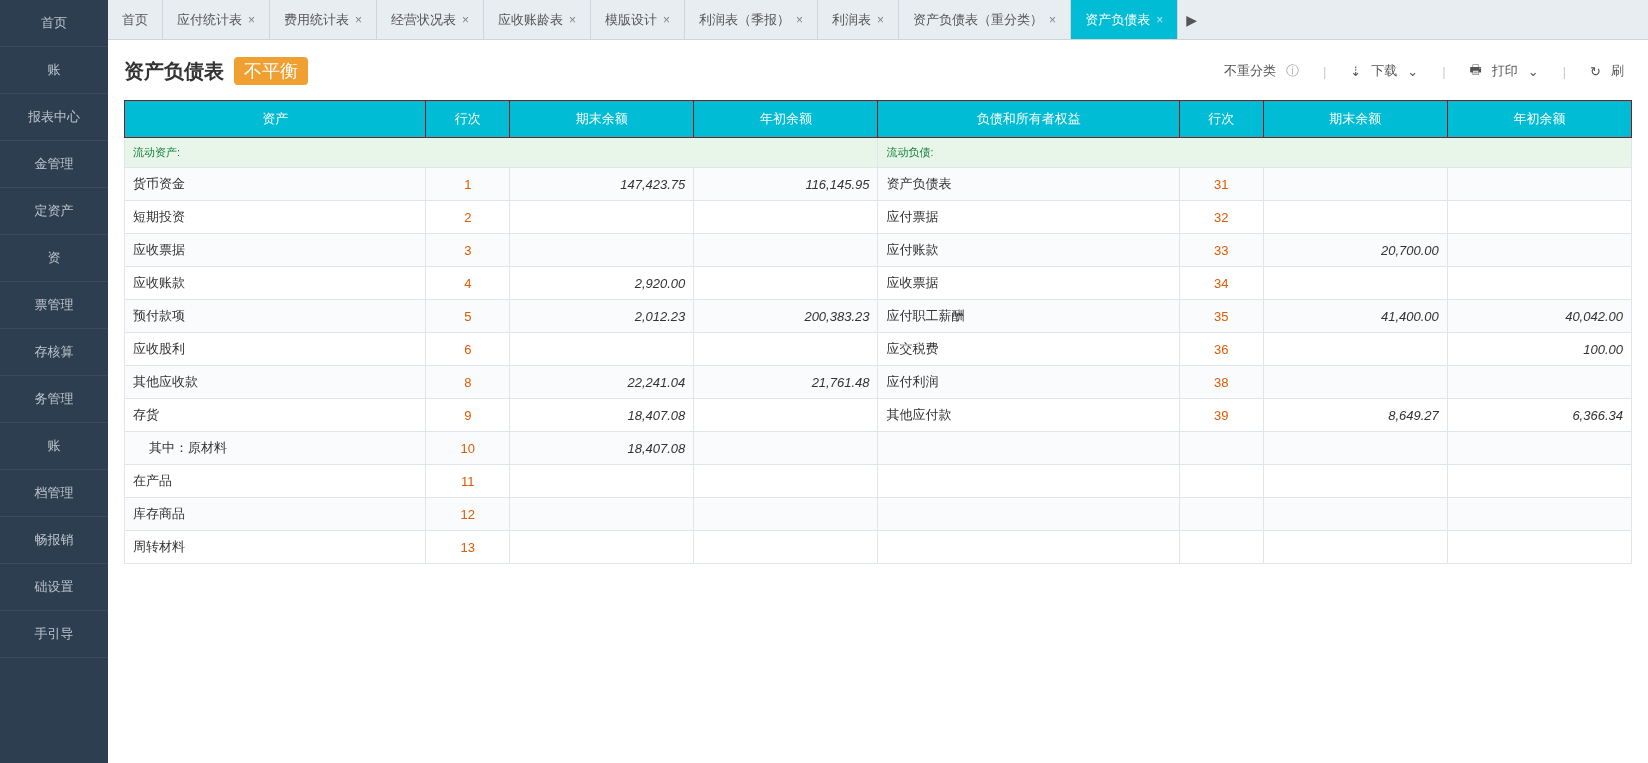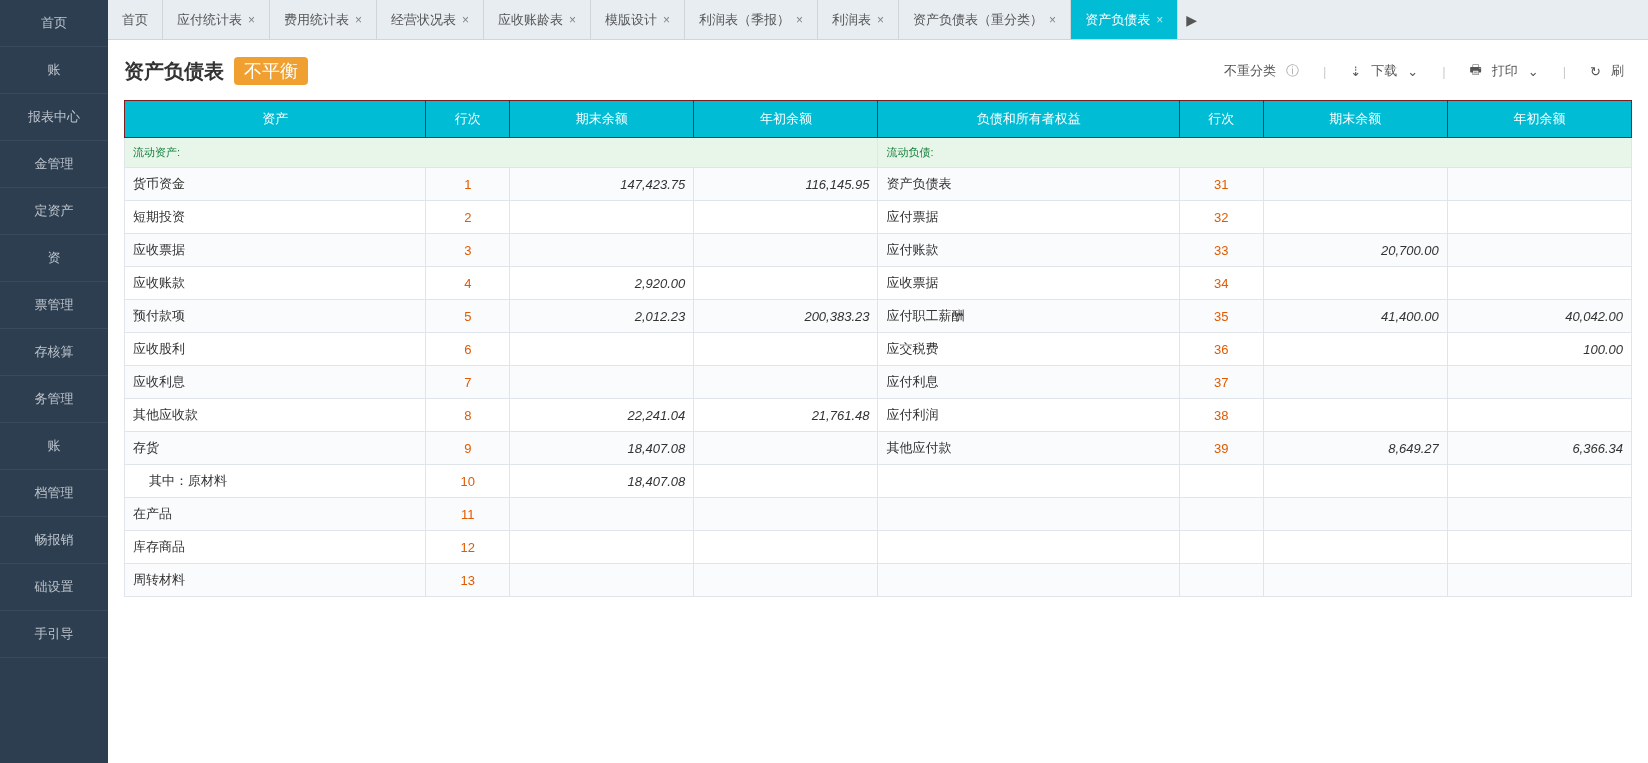--- a/index.html
+++ b/index.html
@@ -333,30 +333,20 @@
       <td class="text-left" style="">应收股利</td>
       <td class="row-num">6</td>
       <td class="num"></td>
       <td class="num"></td>
       <td class="text-left">应交税费</td>
       <td class="row-num">36</td>
       <td class="num"></td>
       <td class="num">100.00</td>
     </tr>
           <tr>
-      <td class="text-left" style="">应收利息</td>
-      <td class="row-num">7</td>
-      <td class="num"></td>
-      <td class="num"></td>
-      <td class="text-left">应付利息</td>
-      <td class="row-num">37</td>
-      <td class="num"></td>
-      <td class="num"></td>
-    </tr>
-          <tr>
       <td class="text-left" style="">其他应收款</td>
       <td class="row-num">8</td>
       <td class="num">22,241.04</td>
       <td class="num">21,761.48</td>
       <td class="text-left">应付利润</td>
       <td class="row-num">38</td>
       <td class="num"></td>
       <td class="num"></td>
     </tr>
           <tr>

